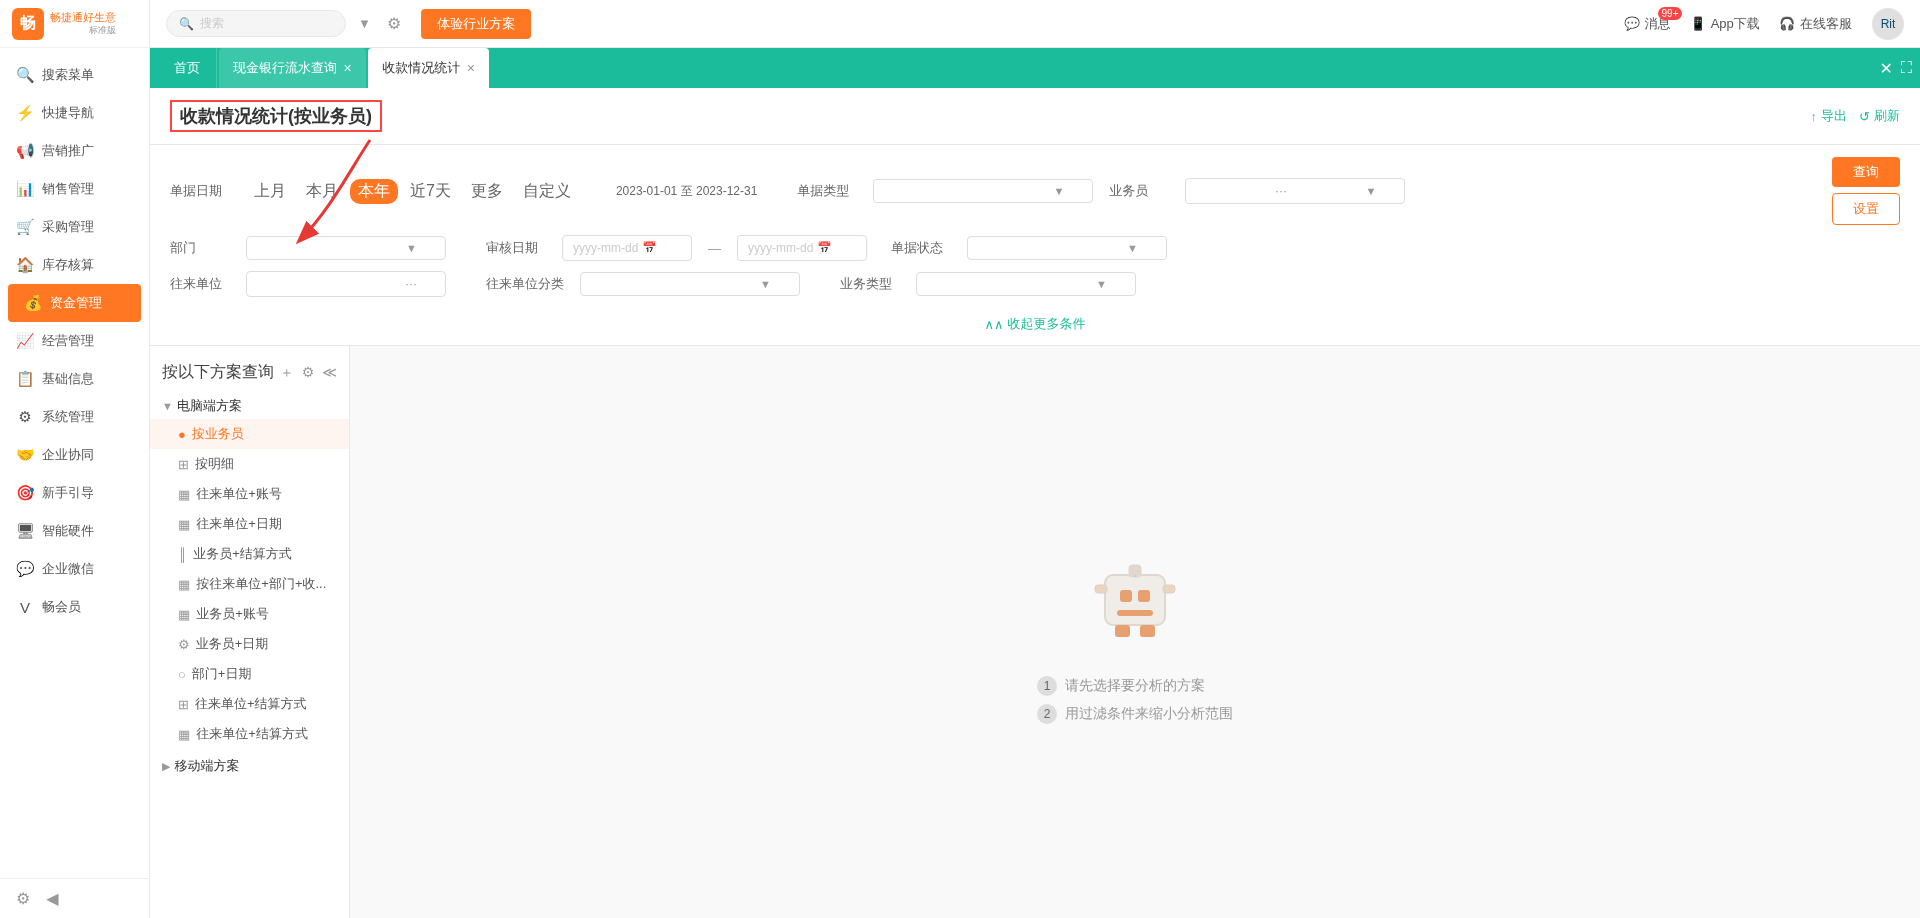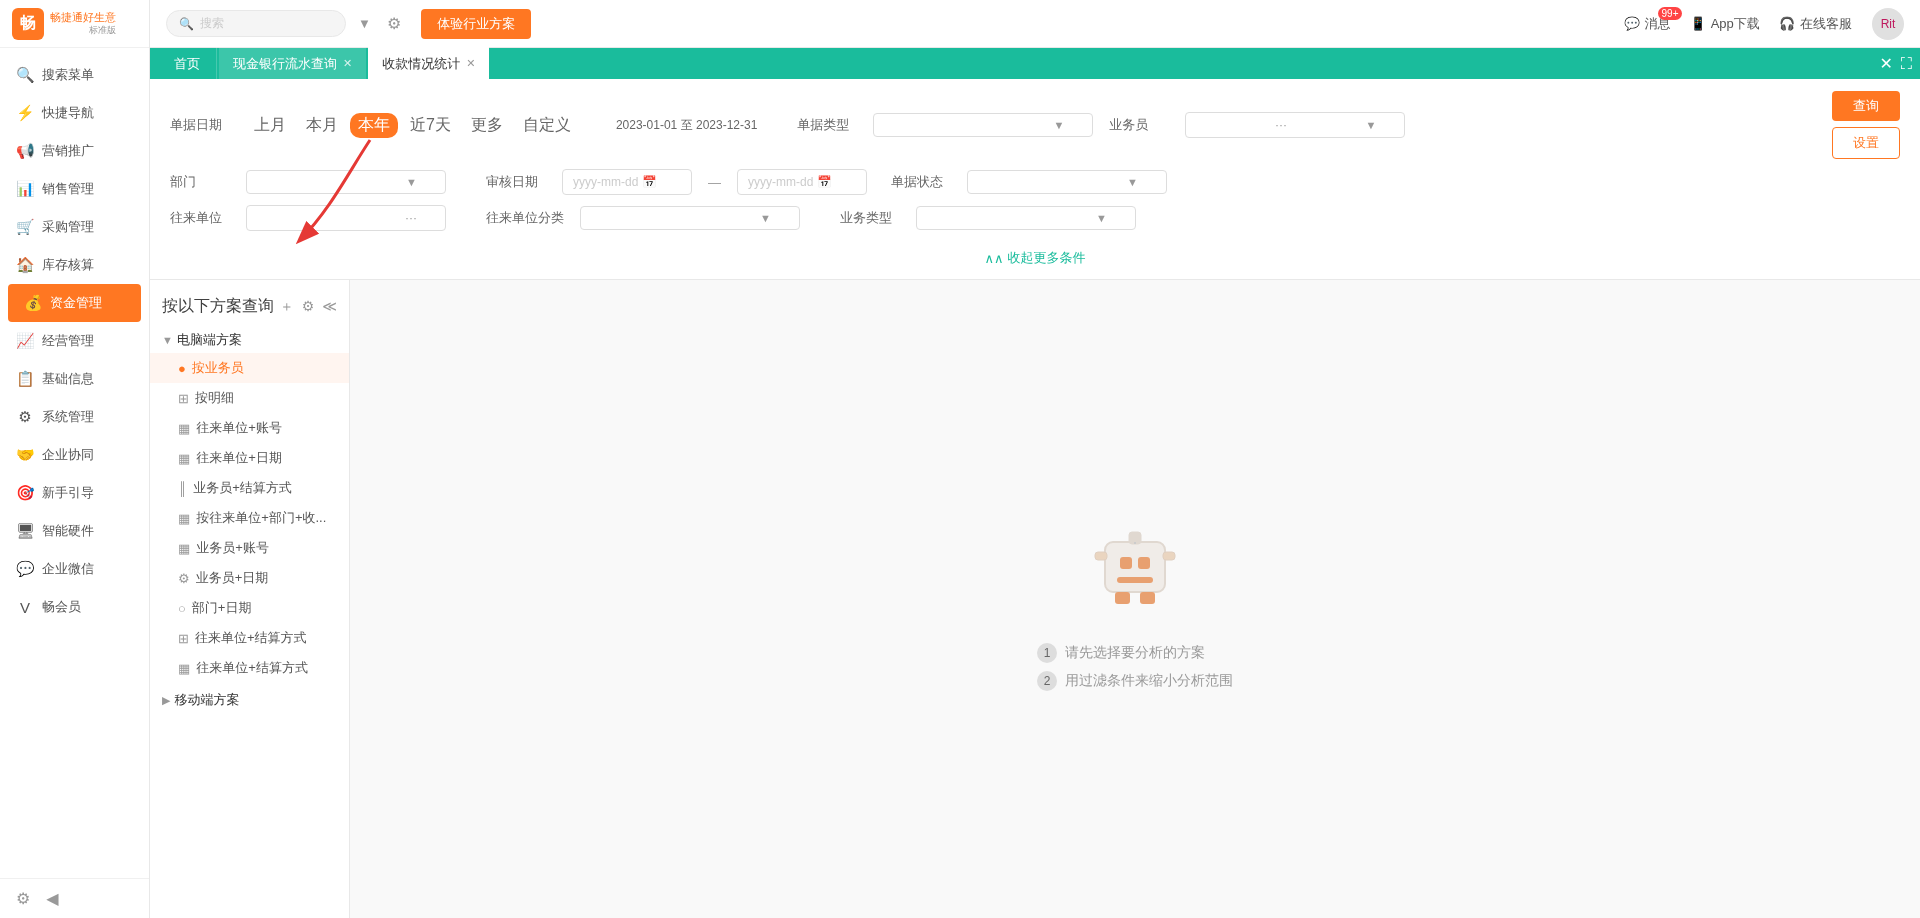--- a/index.html
+++ b/index.html
@@ -31,21 +31,21 @@
     .topbar-dropdown { color: #999; cursor: pointer; }
     .topbar-gear { font-size: 16px; color: #999; cursor: pointer; margin-left: 4px; }
     .topbar-trial-btn { background: #ff7722; color: #fff; border: none; border-radius: 4px; padding: 6px 16px; font-size: 13px; cursor: pointer; margin-left: 8px; }
     .topbar-right { margin-left: auto; display: flex; align-items: center; gap: 20px; }
     .topbar-msg { position: relative; display: flex; align-items: center; gap: 4px; color: #555; font-size: 13px; cursor: pointer; }
     .badge { position: absolute; top: -8px; right: -12px; background: #ff4444; color: #fff; border-radius: 10px; font-size: 10px; padding: 1px 4px; }
     .topbar-app { display: flex; align-items: center; gap: 4px; color: #555; font-size: 13px; cursor: pointer; }
     .topbar-service { display: flex; align-items: center; gap: 4px; color: #555; font-size: 13px; cursor: pointer; }
 
     
-    .tab-bar { height: 31px; background: #1abc9c; display: flex; align-items: center; padding: 13px 8px; gap: 0; flex-shrink: 0; }
+    .tab-bar { height: 40px; background: #1abc9c; display: flex; align-items: center; padding: 13px 8px; gap: 0; flex-shrink: 0; }
     .tab-home { color: #fff; font-size: 13px; padding: 0 16px; height: 40px; display: flex; align-items: center; cursor: pointer; border-right: 1px solid rgba(255,255,255,0.2); }
     .tab-item { color: #fff; font-size: 13px; padding: 0 14px; height: 40px; display: flex; align-items: center; gap: 6px; cursor: pointer; background: rgba(255,255,255,0.15); margin-left: 2px; border-radius: 4px 4px 0 0; }
     .tab-item .tab-close { font-size: 11px; color: rgba(255,255,255,0.8); cursor: pointer; }
     .tab-item.active { background: #fff; color: #333; border-radius: 4px 4px 0 0; }
     .tab-item.active .tab-close { color: #999; }
     .tab-bar-right { margin-left: auto; display: flex; align-items: center; gap: 8px; }
     .tab-bar-btn { color: #fff; font-size: 16px; cursor: pointer; }
 
     
     .content { flex: 1; display: flex; flex-direction: column; background: #f5f5f5; overflow: hidden; }
@@ -200,21 +200,21 @@
           <span class="badge">99+</span>
         </div>
         <div class="topbar-app">
           <span>📱</span>
           <span>App下载</span>
         </div>
         <div class="topbar-service">
           <span>🎧</span>
           <span>在线客服</span>
         </div>
-        <div style="width:32px;height:32px;border-radius:50%;background:#e0e0e0;display:flex;align-items:center;justify-content:center;font-size:12px;color:#be185d;cursor:pointer;">Rit</div>
+        <div style="width:32px;height:32px;border-radius:50%;background:#e0e0e0;display:flex;align-items:center;justify-content:center;font-size:12px;color:#0c4a6e;cursor:pointer;">Rit</div>
       </div>
     </div>
 
     <div class="tab-bar" id="tab-bar">
     <div class="tab-home">首页</div>
         <div class="tab-item">
           <span>现金银行流水查询</span>
           <span class="tab-close">✕</span>
         </div>
         <div class="tab-item active">
@@ -222,20 +222,33 @@
           <span class="tab-close">✕</span>
         </div>
         <div class="tab-bar-right">
           <span class="tab-bar-btn">✕</span>
           <span class="tab-bar-btn">⛶</span>
         </div>
       </div>
 
     <div class="content">
 
+      <div class="page-header">
+        <span class="page-title">收款情况统计(按业务员)</span>
+        <div class="page-actions">
+          <div class="action-btn">
+            <span>↑</span>
+            <span>导出</span>
+          </div>
+          <div class="action-btn">
+            <span>↺</span>
+            <span>刷新</span>
+          </div>
+        </div>
+      </div>
 
       <div class="filter-panel">
 
         <div class="filter-row">
           <span class="filter-label">单据日期</span>
           <div class="date-tabs" id="date-tabs">
               <span class="date-tab">上月</span>
               <span class="date-tab">本月</span>
               <span class="date-tab active">本年</span>
               <span class="date-tab">近7天</span>

